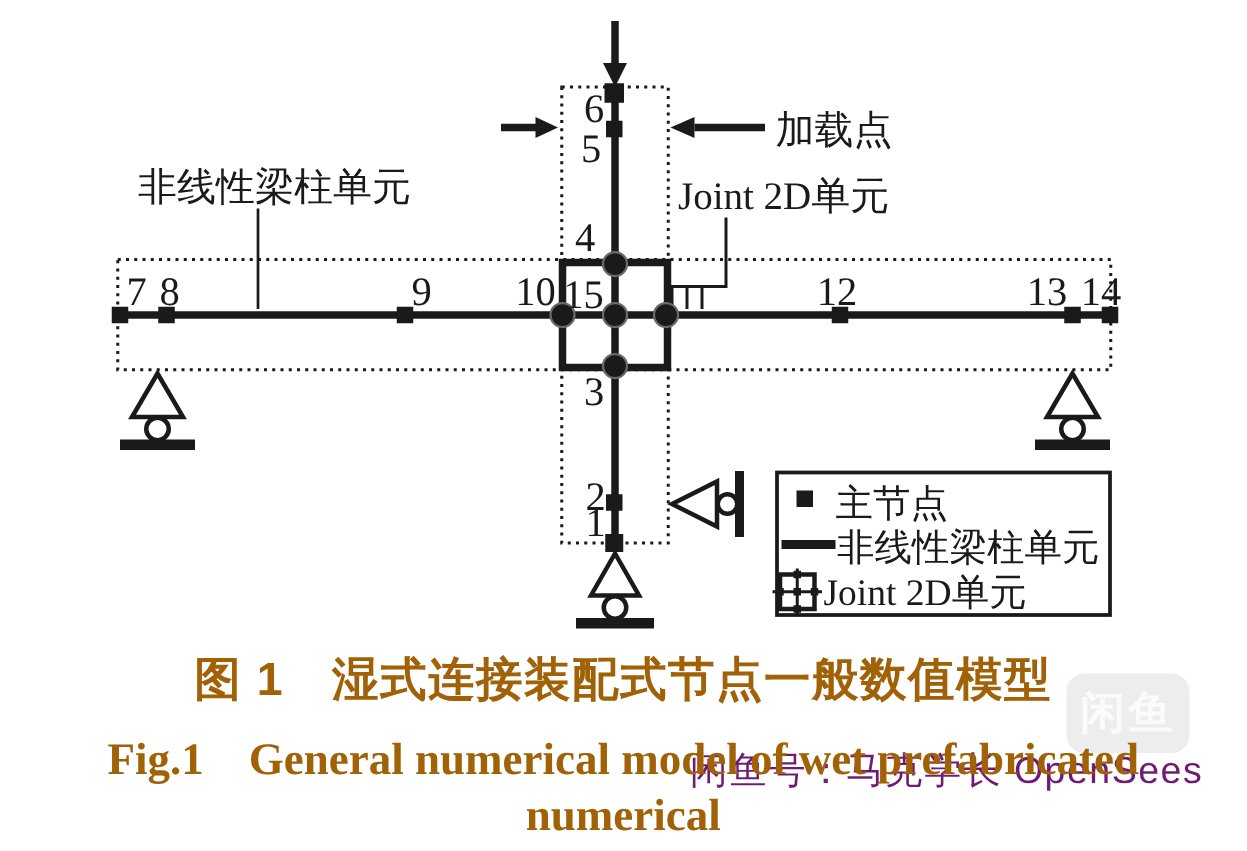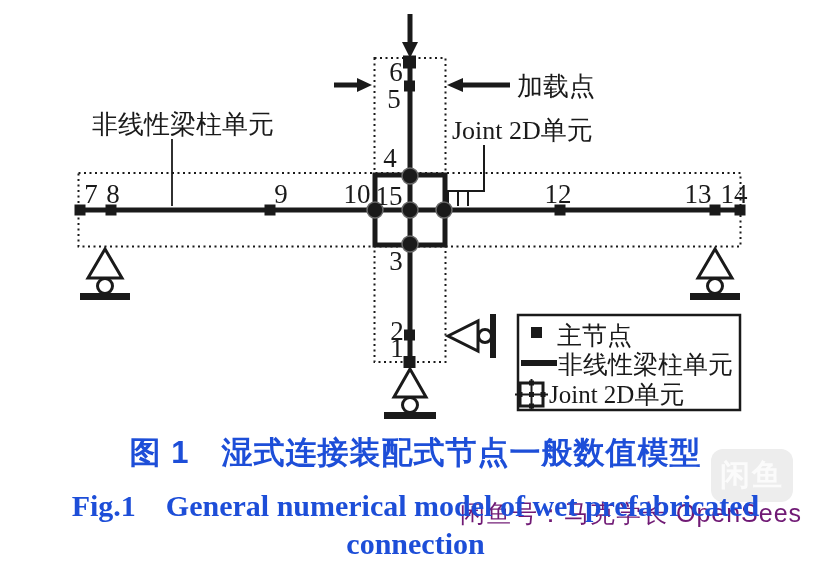--- a/index.html
+++ b/index.html
@@ -6,21 +6,21 @@
   #stage{
     position:relative;width:831px;height:567px;background:#ffffff;
     overflow:hidden;font-family:"Liberation Sans",sans-serif;
   }
   #diagram{position:absolute;left:0;top:0;}
   svg text{fill:#1a1a1a;}
   .node-num{font-family:"Liberation Serif",serif;font-size:27px;}
   .anno-cjk{font-family:"Liberation Serif",serif;font-size:26px;}
   .legend-cjk{font-family:"Liberation Serif",serif;font-size:25px;}
   .caption{
-    position:absolute;left:0;width:831px;text-align:center;color:#1d4ed8;
+    position:absolute;left:0;width:831px;text-align:center;color:#a16207;
     font-weight:bold;z-index:3;
   }
   #caption-zh{top:432px;font-size:31px;font-family:"Liberation Sans",sans-serif;letter-spacing:1px;}
   #caption-en1{top:486px;font-size:30px;font-family:"Liberation Serif",serif;}
   #caption-en2{top:527px;font-size:30px;font-family:"Liberation Serif",serif;}
   #watermark-text{
     position:absolute;left:460px;top:497px;z-index:2;white-space:nowrap;
     color:#701a75;font-size:25px;letter-spacing:1px;
     font-family:"Liberation Sans",sans-serif;
   }
@@ -156,14 +156,14 @@
       </g>
       <text class="legend-cjk" x="549" y="403">Joint 2D单元</text>
     </g>
   </svg>
 
   <div id="watermark-logo">闲鱼</div>
   <div id="watermark-text">闲鱼号：马克学长 OpenSees</div>
 
   <div id="caption-zh" class="caption">图 1　湿式连接装配式节点一般数值模型</div>
   <div id="caption-en1" class="caption">Fig.1　General numerical model of wet prefabricated</div>
-  <div id="caption-en2" class="caption">connection</div>
+  <div id="caption-en2" class="caption">numerical</div>
 </div>
 
 </body></html>

